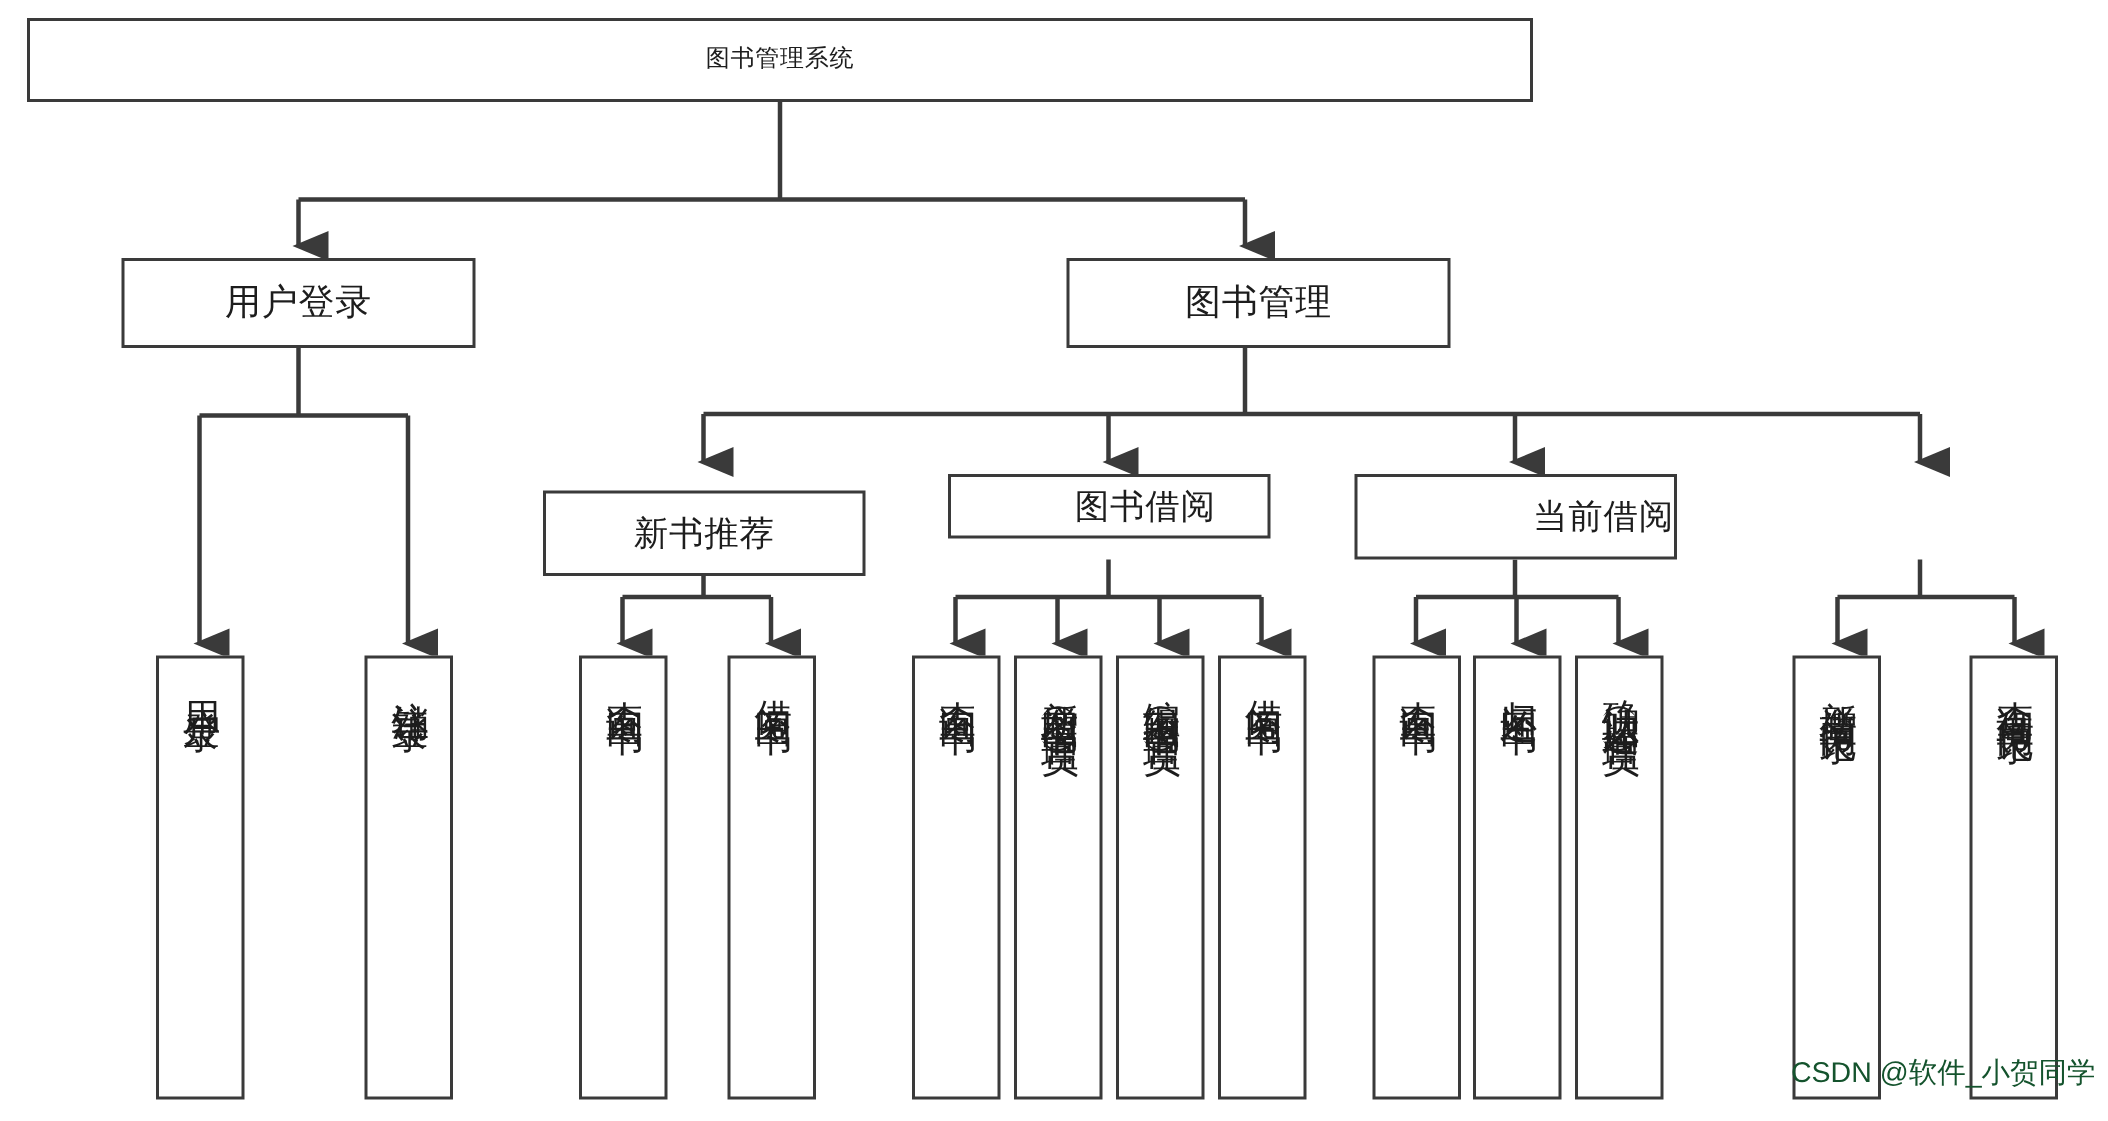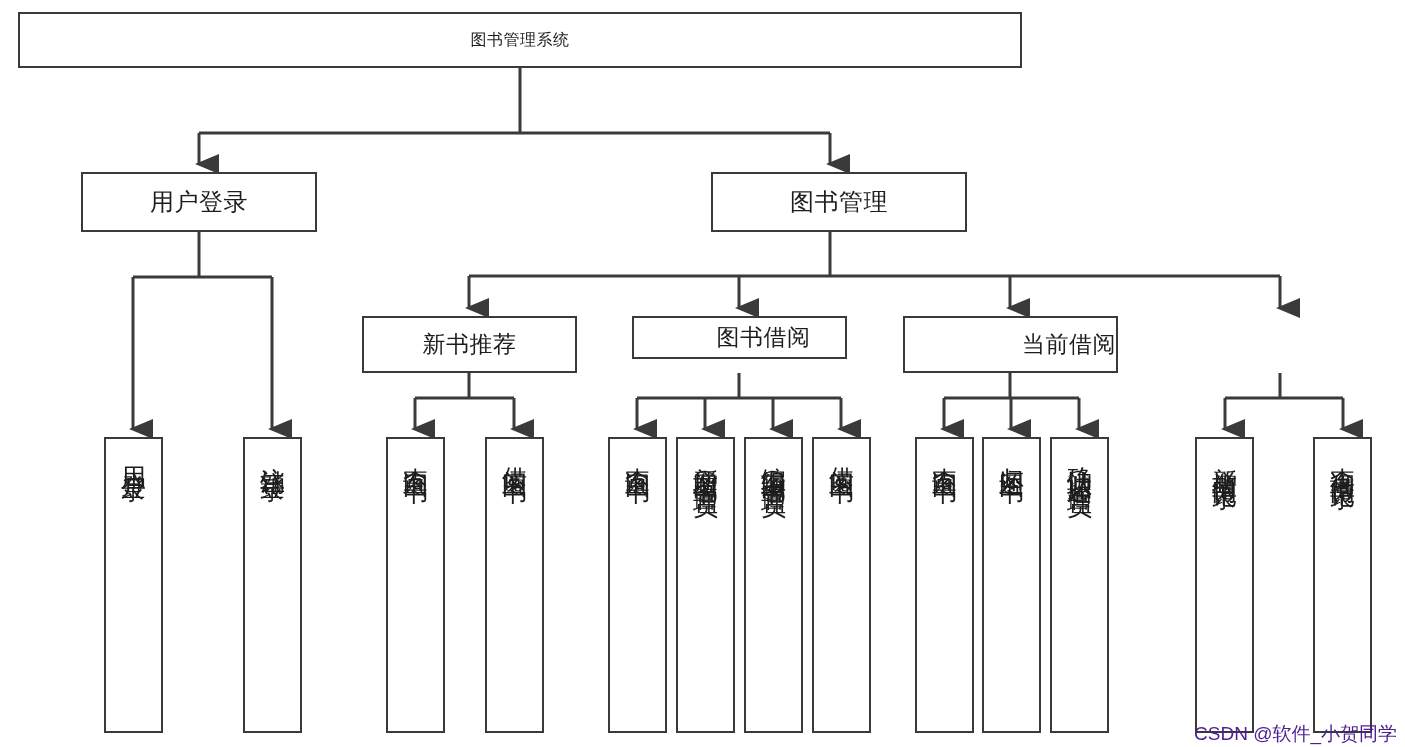--- a/index.html
+++ b/index.html
@@ -59,23 +59,23 @@
     line-height: 1;
     white-space: nowrap;
   }
   .node.root .label  { font-size: 16px; }
   .node.lvl2 .label  { font-size: 24px; }
   .node.lvl3 .label  { font-size: 23px; }
 
   #watermark {
     position: absolute;
     right: 8px;
-    bottom: 0;
+    bottom: 19px;
     font-size: 19px;
-    color: #4c1d95;
+    color: #14532d;
     white-space: nowrap;
     z-index: 3;
     font-family: "Liberation Sans", "DejaVu Sans", sans-serif;
   }
 </style>
 </head>
 <body>
 
 <div id="canvas">
 
@@ -136,21 +136,21 @@
     <span class="label">图书管理系统</span>
   </div>
 
   <div class="node horizontal lvl2" style="left:81px; top:172px; width:236px; height:60px;">
     <span class="label">用户登录</span>
   </div>
   <div class="node horizontal lvl2" style="left:711px; top:172px; width:256px; height:60px;">
     <span class="label">图书管理</span>
   </div>
 
-  <div class="node horizontal lvl3" style="left:362px; top:316px; width:215px; height:57px;">
+  <div class="node horizontal lvl3" style="left:362px; top:327px; width:215px; height:57px;">
     <span class="label">新书推荐</span>
   </div>
   <div class="node horizontal lvl3" style="left:632px; top:316px; width:215px; height:43px;padding-left:48px;">
     <span class="label">图书借阅</span>
   </div>
   <div class="node horizontal lvl3" style="left:903px; top:316px; width:215px; height:57px;justify-content:flex-end;">
     <span class="label">当前借阅</span>
   </div>
 
   <div class="node vertical" style="left:104px; top:437px; width:59px; height:296px;">

